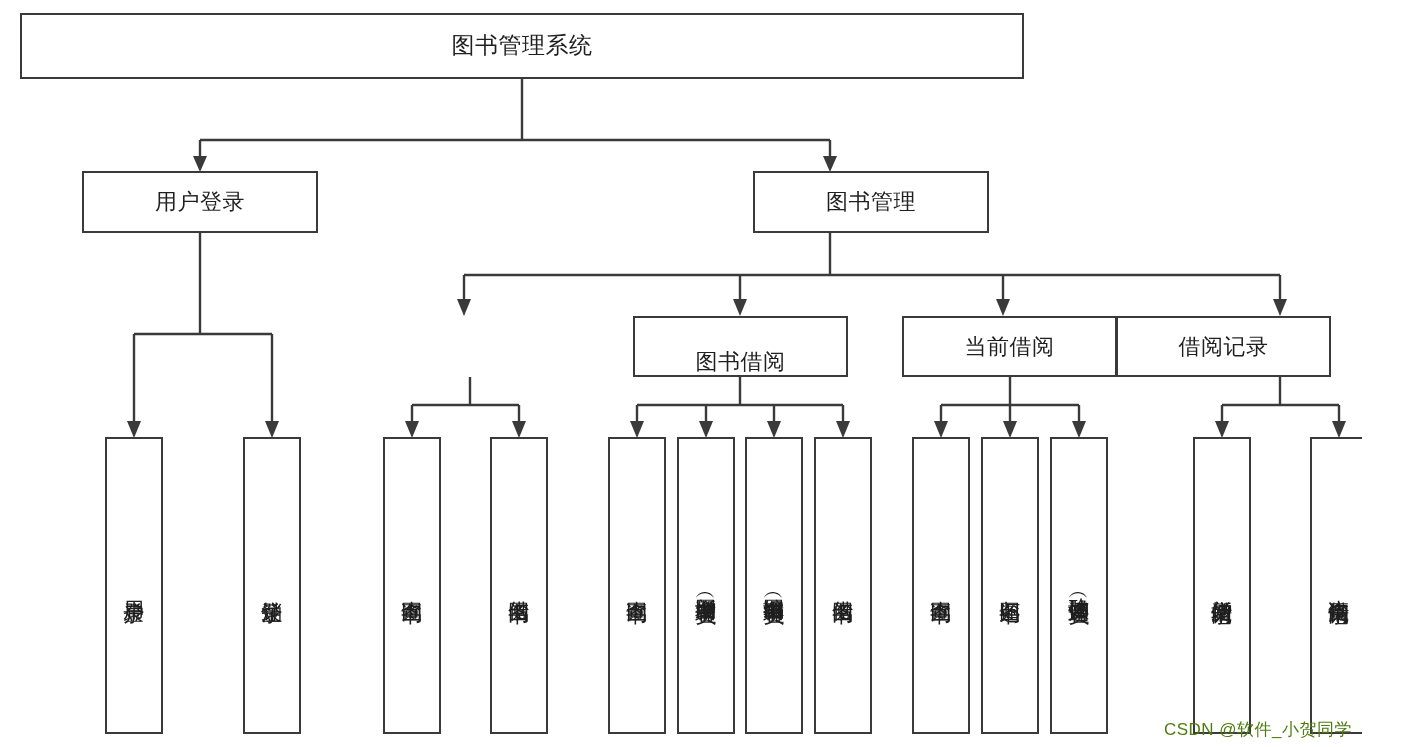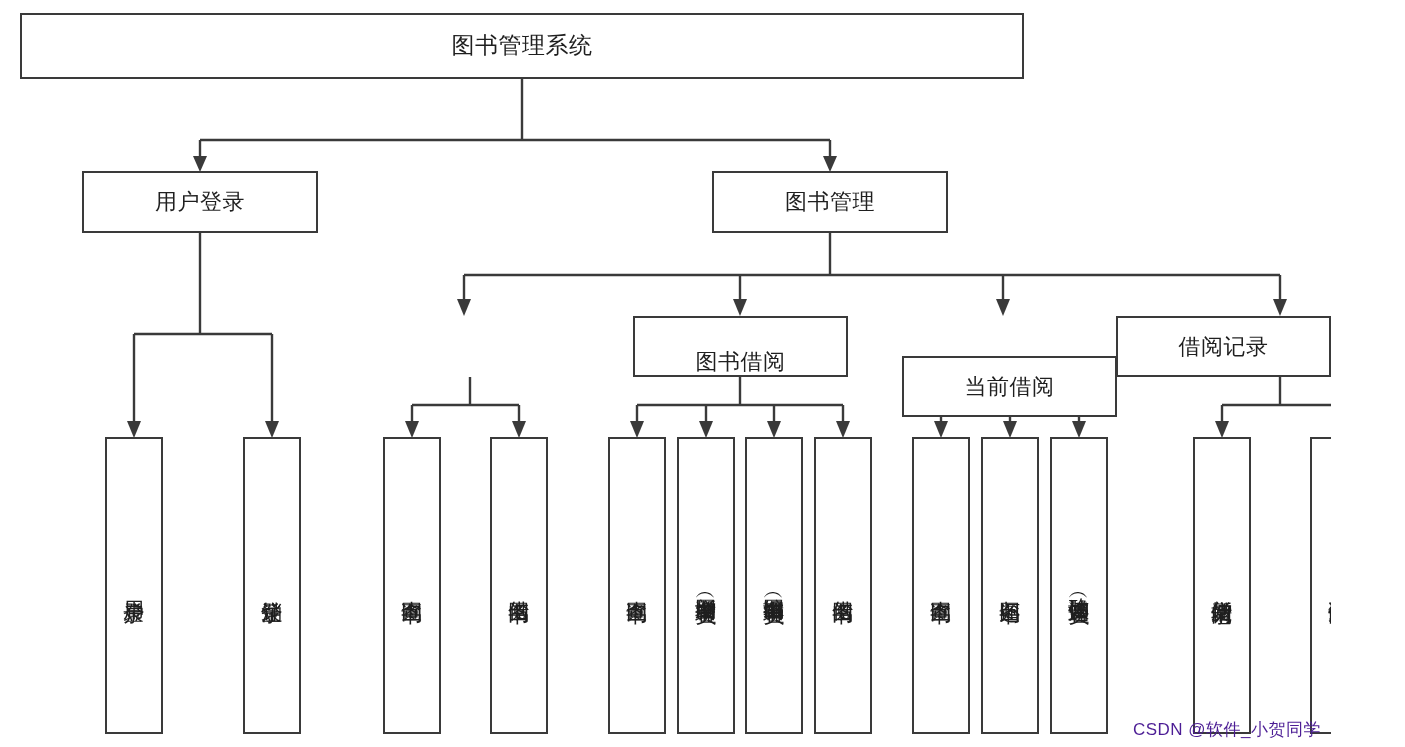--- a/index.html
+++ b/index.html
@@ -11,20 +11,21 @@
   body {
     font-family: "Liberation Sans", "DejaVu Sans", sans-serif;
     color: #1a1a1a;
   }
   #canvas {
     position: relative;
     width: 1331px;
     height: 747px;
     background: #ffffff;
     overflow: hidden;
+    padding-left: 31px;
   }
   .node {
     position: absolute;
     box-sizing: border-box;
     border: 2px solid #3a3a3a;
     background: #ffffff;
     display: flex;
     align-items: center;
     justify-content: center;
     text-align: center;
@@ -63,21 +64,21 @@
   }
   .arrow-head {
     fill: #3a3a3a;
     stroke: none;
   }
   #watermark {
     position: absolute;
     right: 10px;
     bottom: 6px;
     font-size: 17px;
-    color: #4c1d95;
+    color: #4d7c0f;
     letter-spacing: 0.5px;
     white-space: nowrap;
     user-select: none;
   }
 </style>
 </head>
 <body>
 
 <div id="canvas">
 
@@ -145,30 +146,30 @@
   </svg>
 
   <div class="node root" style="left:20px; top:13px; width:1004px; height:66px;">
     <span class="label">图书管理系统</span>
   </div>
 
   <div class="node" style="left:82px; top:171px; width:236px; height:62px;">
     <span class="label">用户登录</span>
   </div>
 
-  <div class="node" style="left:712px; top:171px; width:236px; height:62px;">
+  <div class="node" style="left:753px; top:171px; width:236px; height:62px;">
     <span class="label">图书管理</span>
   </div>
 
 
   <div class="node" style="left:633px; top:316px; width:215px; height:61px;align-items:flex-end;">
     <span class="label">图书借阅</span>
   </div>
 
-  <div class="node" style="left:902px; top:316px; width:215px; height:61px;margin-top:40px;">
+  <div class="node" style="left:902px; top:316px; width:215px; height:61px;">
     <span class="label">当前借阅</span>
   </div>
 
   <div class="node" style="left:1116px; top:316px; width:215px; height:61px;text-align:right;">
     <span class="label">借阅记录</span>
   </div>
 
   <div class="node vert" style="left:105px; top:437px; width:58px; height:297px;">
     <span class="label">用户登录</span>
   </div>

